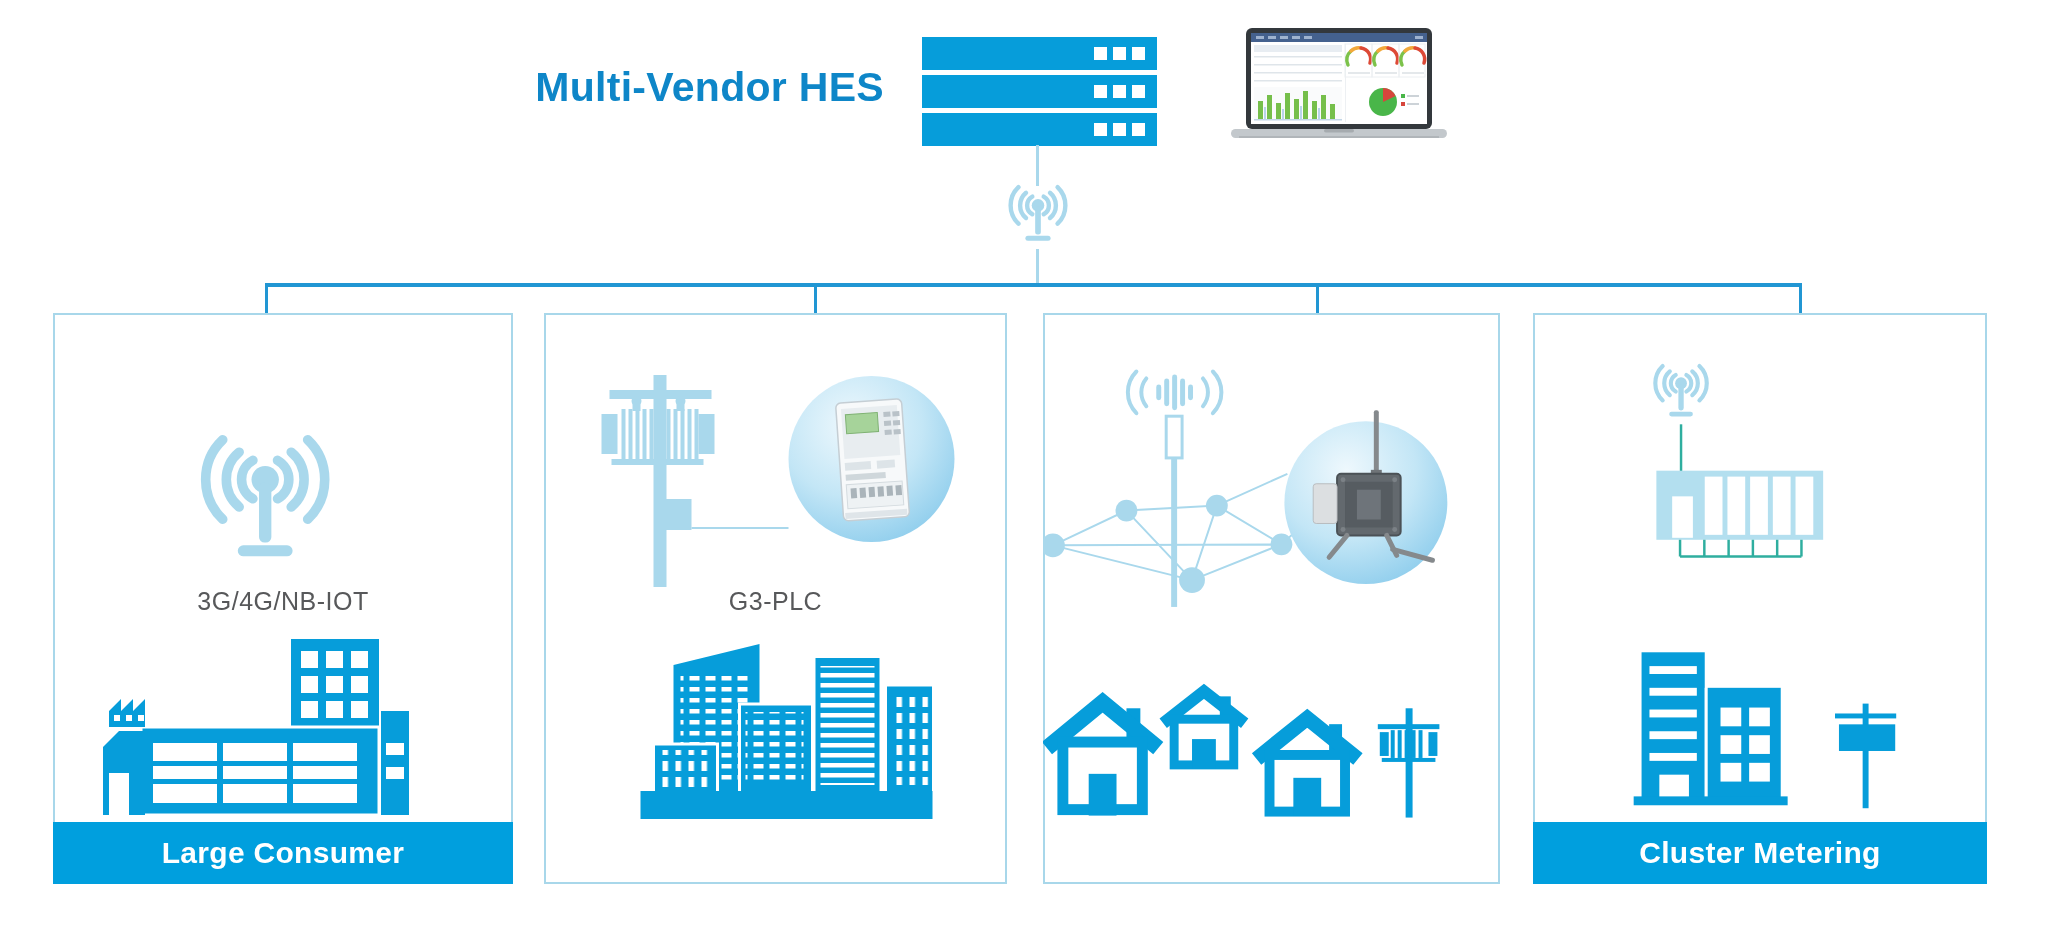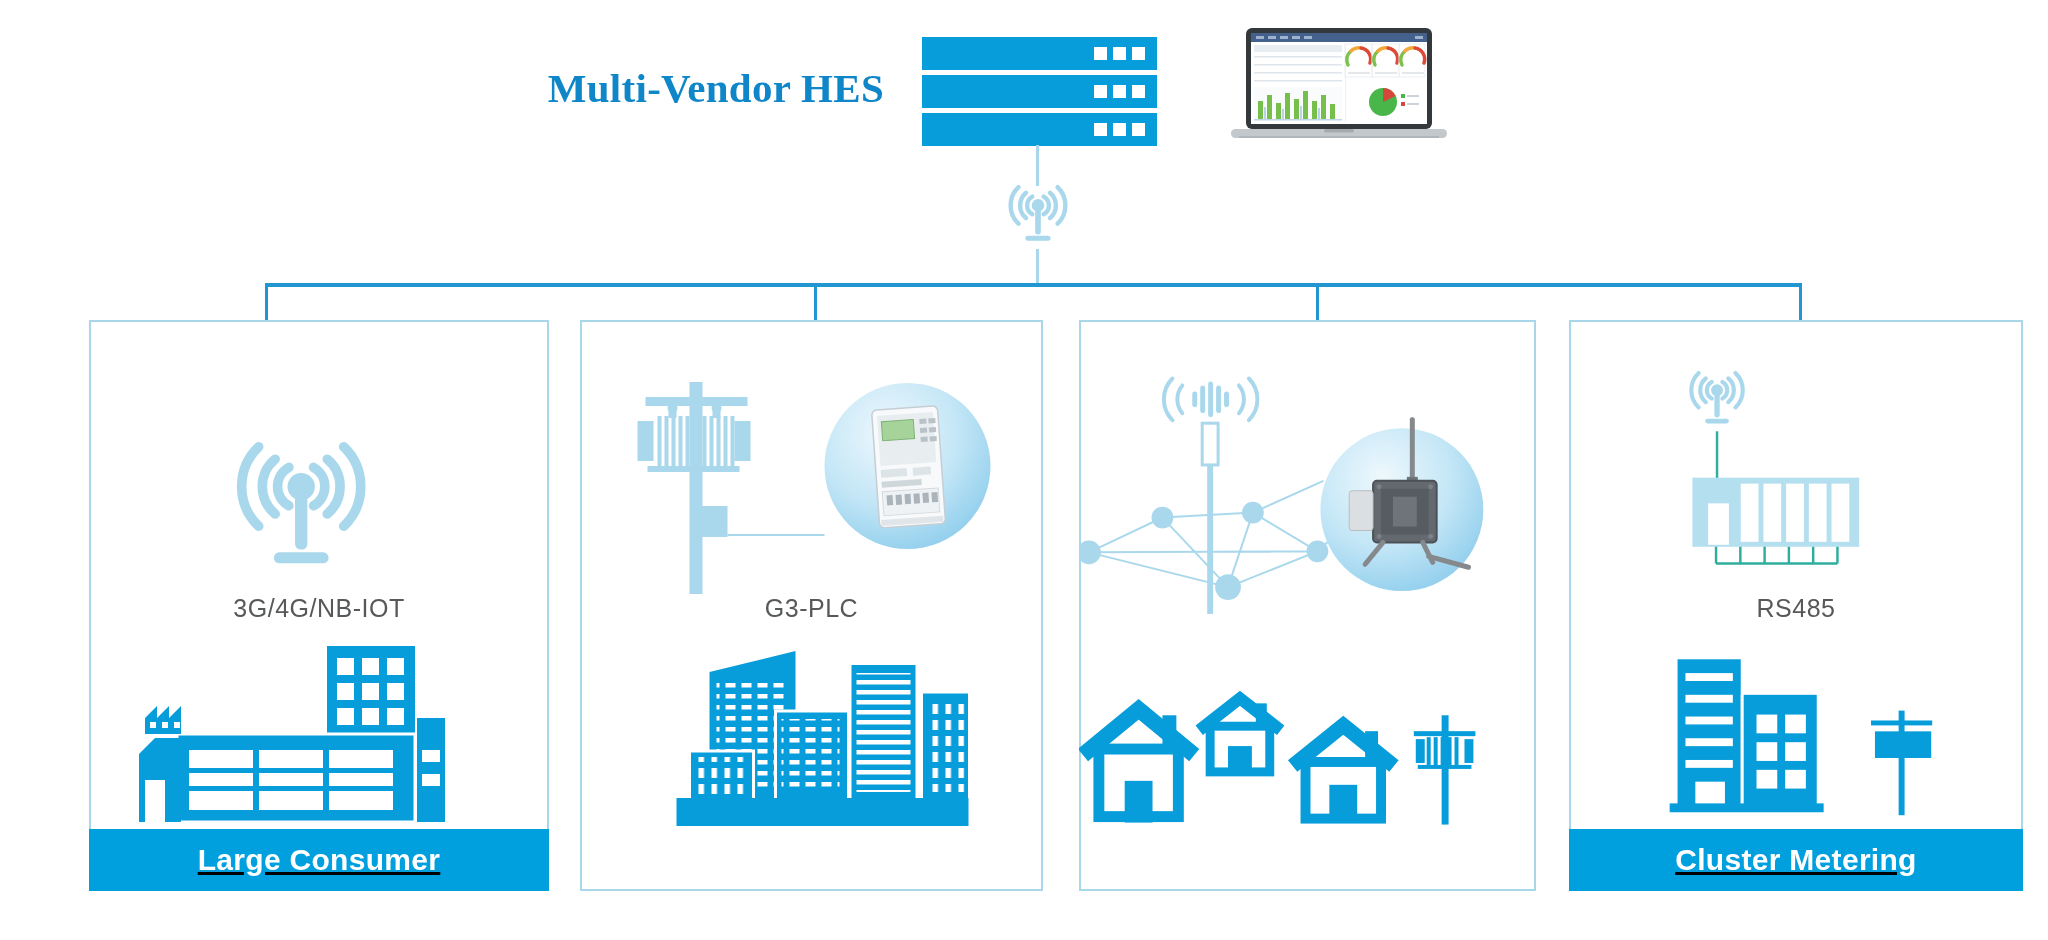--- a/index.html
+++ b/index.html
@@ -4,38 +4,38 @@
 <style>
   :root{
     --accent:#069dda; --banner:#009fde; --title-blue:#0e86c8; --light-blue:#a9d8ec;
     --bus-blue:#2196d3; --panel-border:#a8d7ea; --label-gray:#57585a; --teal:#2fae9f;
   }
   html,body{margin:0;padding:0;background:#fff;}
   .stage{position:relative;width:2048px;height:940px;background:#fff;overflow:hidden;
          font-family:"Liberation Sans",sans-serif;}
   .abs{position:absolute;}
   .title{position:absolute;left:460px;top:64px;width:424px;text-align:right;
-         font-size:41px;font-weight:bold;color:var(--title-blue);letter-spacing:.3px;font-family:Liberation Serif, serif;}
+         font-size:41px;font-weight:bold;color:var(--title-blue);letter-spacing:.3px;}
   
   .server{position:absolute;left:922px;top:37px;width:235px;}
   .server .bar{height:33px;background:var(--accent);margin-bottom:5px;display:flex;
                align-items:center;justify-content:flex-end;gap:6px;padding-right:12px;box-sizing:border-box;}
   .server .sq{width:13px;height:13px;background:#fff;}
   
   .vline{position:absolute;width:3px;background:var(--light-blue);}
   .vline.strong{background:var(--bus-blue);}
   .hbus{position:absolute;left:265px;top:283px;width:1537px;height:4px;background:var(--bus-blue);}
   
-  .panel{position:absolute;top:320px;height:571px;background:#fff;border:2px solid var(--panel-border);
-         box-sizing:border-box;margin-left:36px;}
+  .panel{position:absolute;top:313px;height:571px;background:#fff;border:2px solid var(--panel-border);
+         box-sizing:border-box;}
   .panel svg.art{position:absolute;left:-2px;top:-2px;width:calc(100% + 4px);height:calc(100% + 4px);}
   .tech-label{position:absolute;top:272px;left:0;right:0;text-align:center;font-size:25px;
               color:var(--label-gray);letter-spacing:.5px;}
   .banner{position:absolute;left:-2px;right:-2px;bottom:-2px;height:62px;background:var(--banner);
-          display:flex;align-items:center;justify-content:center;text-decoration:underline;}
+          display:flex;align-items:center;justify-content:center;}
   .banner span{color:#fff;font-weight:bold;font-size:30px;letter-spacing:.3px;}
 </style>
 </head>
 <body>
 
 <div class="stage">
 
   <svg width="0" height="0" style="position:absolute" aria-hidden="true">
     <defs>
       <g id="antenna-glyph">
@@ -421,19 +421,18 @@
             <rect x="219" y="452" width="21" height="19"></rect>
         </g>
         <rect x="102" y="486" width="156" height="9"></rect>
       </g>
       <g fill="var(--accent)">
         <rect x="334" y="392" width="6" height="106"></rect>
         <rect x="306" y="402" width="62" height="5"></rect>
         <rect x="310" y="413" width="57" height="27"></rect>
       </g>
     </svg>
-    <div class="tech-label">RS485</div>
     <div class="banner">
       <span>Cluster Metering</span>
     </div>
   </div>
 
 </div>
 
 </body></html>

